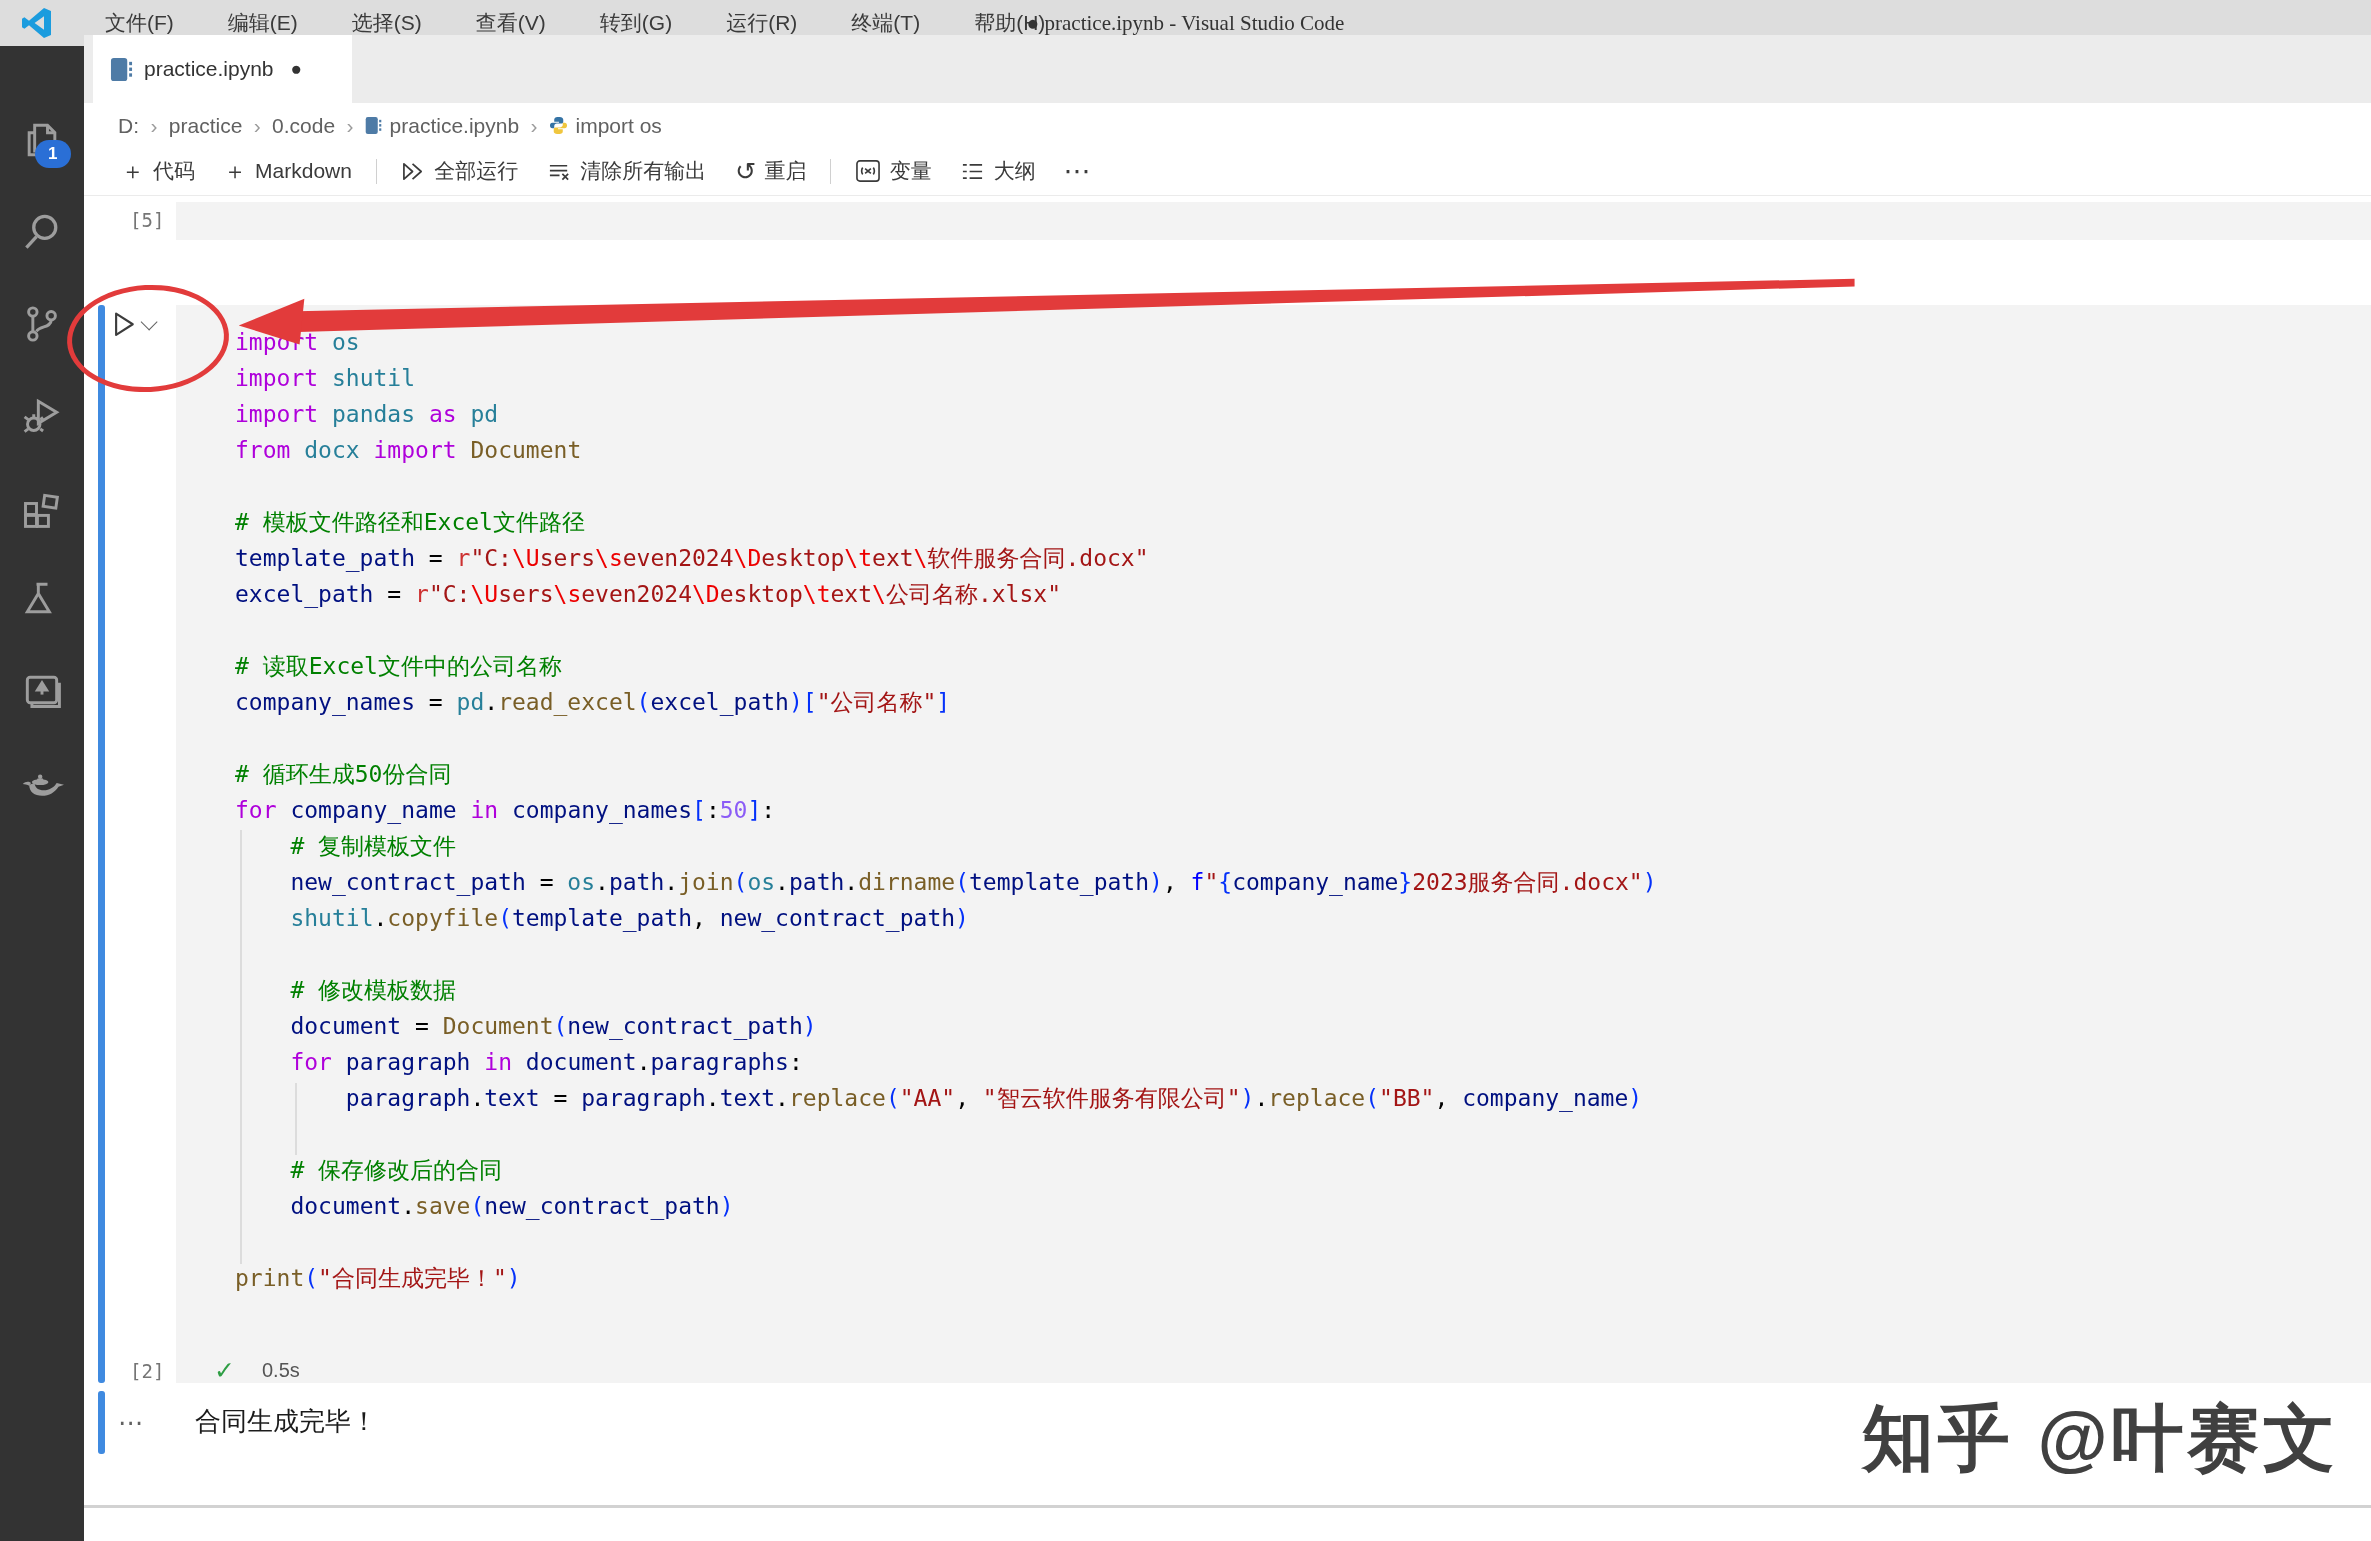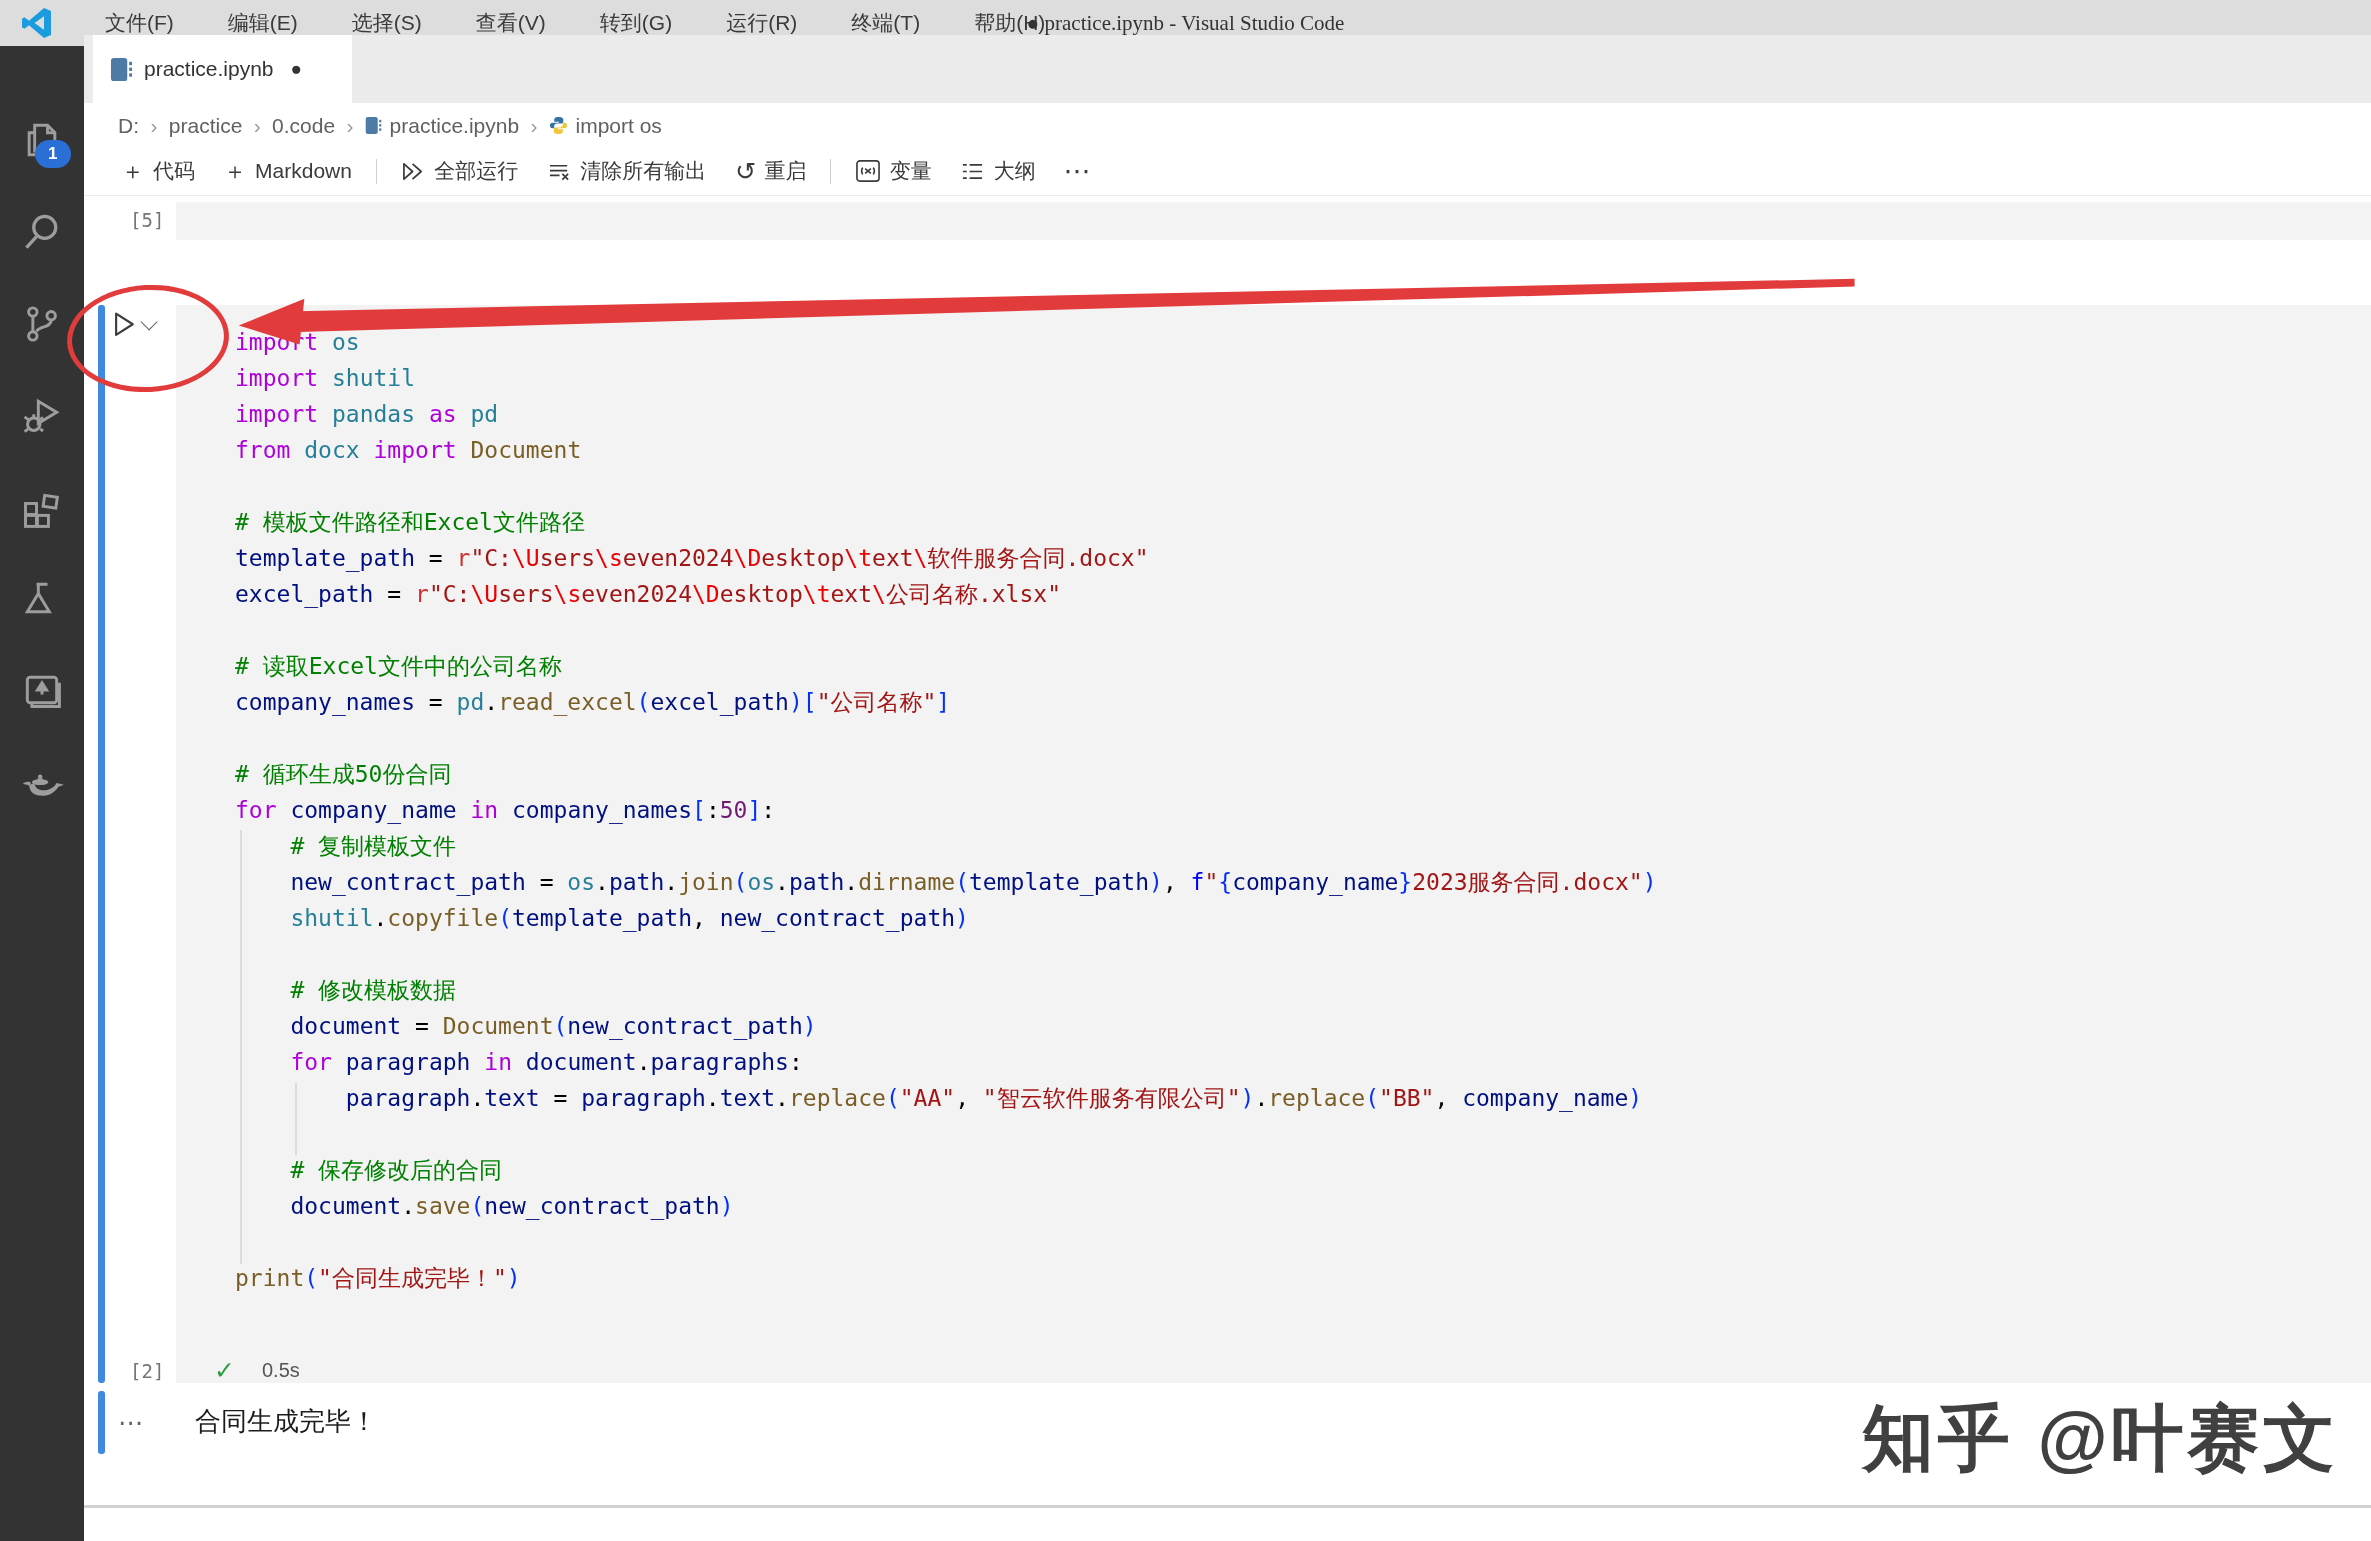--- a/index.html
+++ b/index.html
@@ -61,21 +61,21 @@
         transform:rotate(-45deg) translate(1.9px,-1.9px);}
 
   .cellbox{position:absolute;left:92px;top:107px;right:0;height:1078px;background:#f3f3f3;}
   .code{position:absolute;left:59px;top:19px;white-space:pre;
         font-family:"DejaVu Sans Mono","Liberation Mono",monospace;
         font-size:23px;line-height:36px;color:#000;}
   .code-line{height:36px;}
   .guide{position:absolute;width:1.9px;background:#dcdcdc;}
 
   .tk-kw{color:#af00db}.tk-mod{color:#267f99}.tk-fn{color:#795e26}.tk-v{color:#001080}
-  .tk-s{color:#a31515}.tk-esc{color:#ee0000}.tk-cm{color:#008000}.tk-num{color:#701a75}
+  .tk-s{color:#a31515}.tk-esc{color:#ee0000}.tk-cm{color:#008000}.tk-num{color:#8b5cf6}
   .tk-br{color:#0431fa}.tk-p{color:#000000}.tk-rp{color:#cd3131}.tk-fp{color:#0000ff}
 
   .cell-footer{position:absolute;left:130px;top:1158px;display:flex;align-items:center;gap:27px;}
   .check{color:#2e9e44;font-size:25px;}
   .duration{font-size:20px;color:#555;}
 
   .outbar{top:1193px;height:63px;}
   .out-more{position:absolute;left:34px;top:1210px;font-size:25px;color:#616161;letter-spacing:1.9px;cursor:default;}
   .out-text{position:absolute;left:111px;top:1206px;font-size:26px;color:#1b1b1b;}
 

